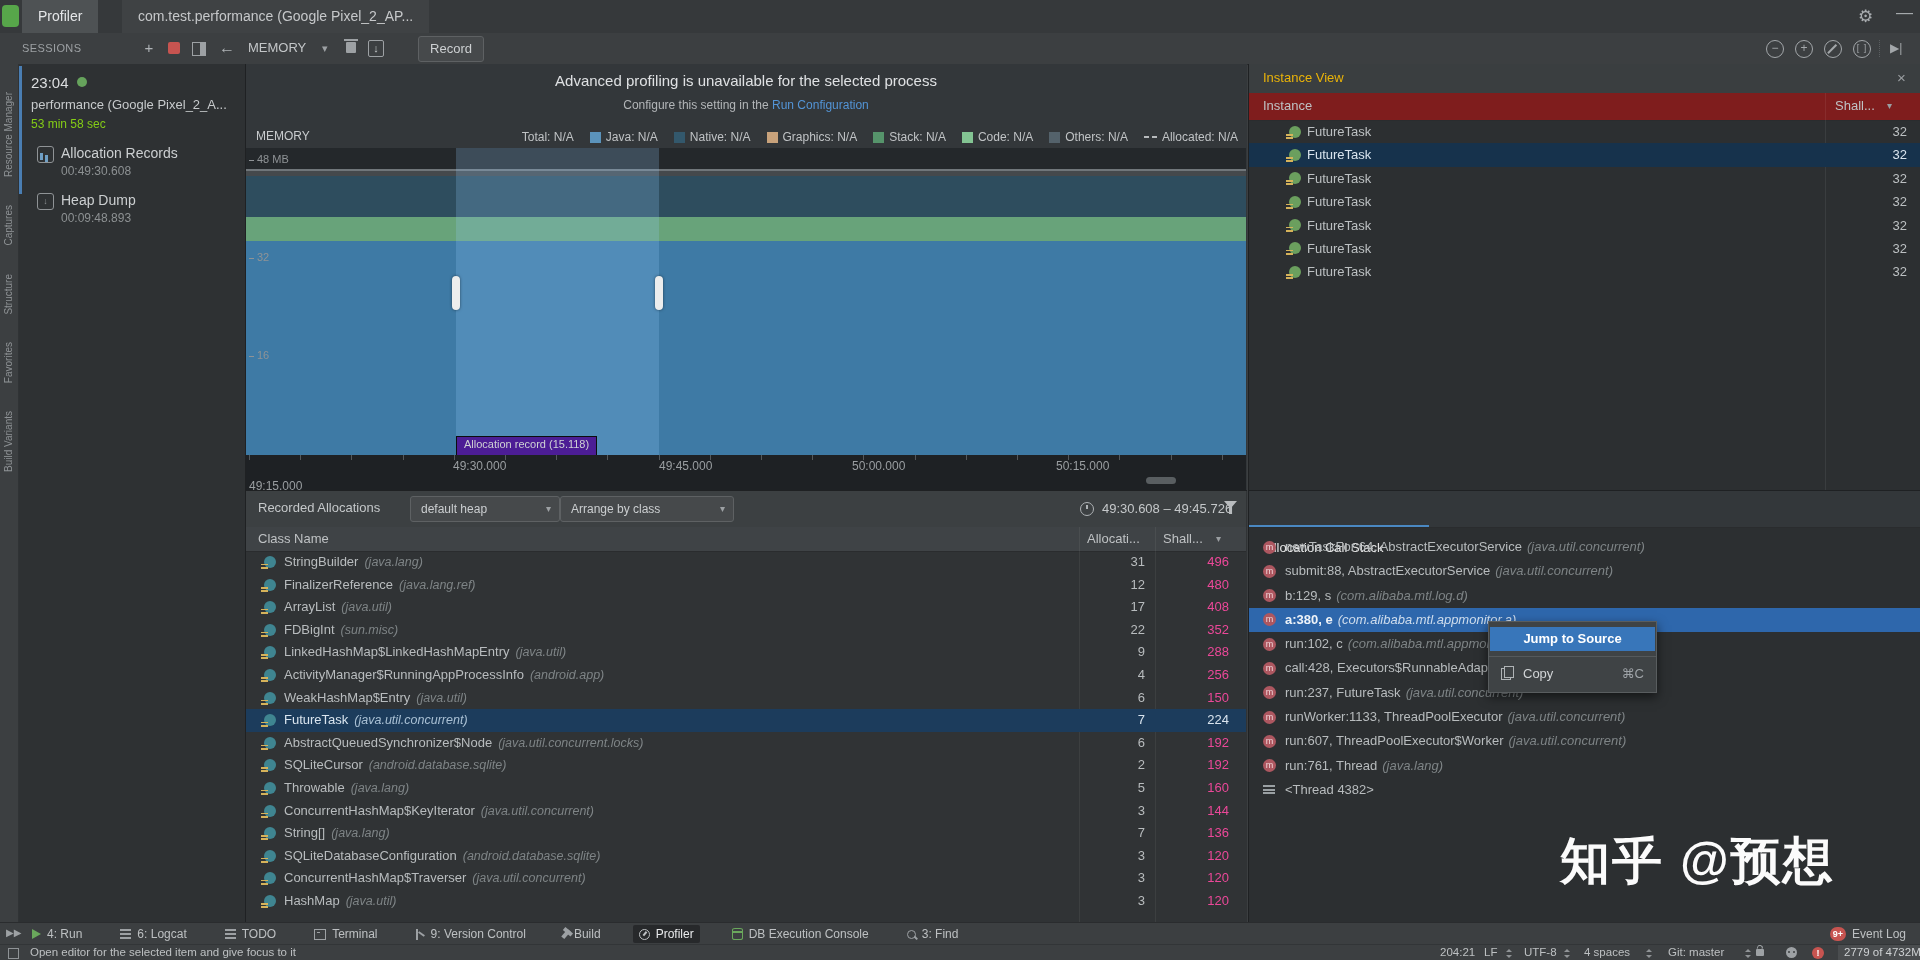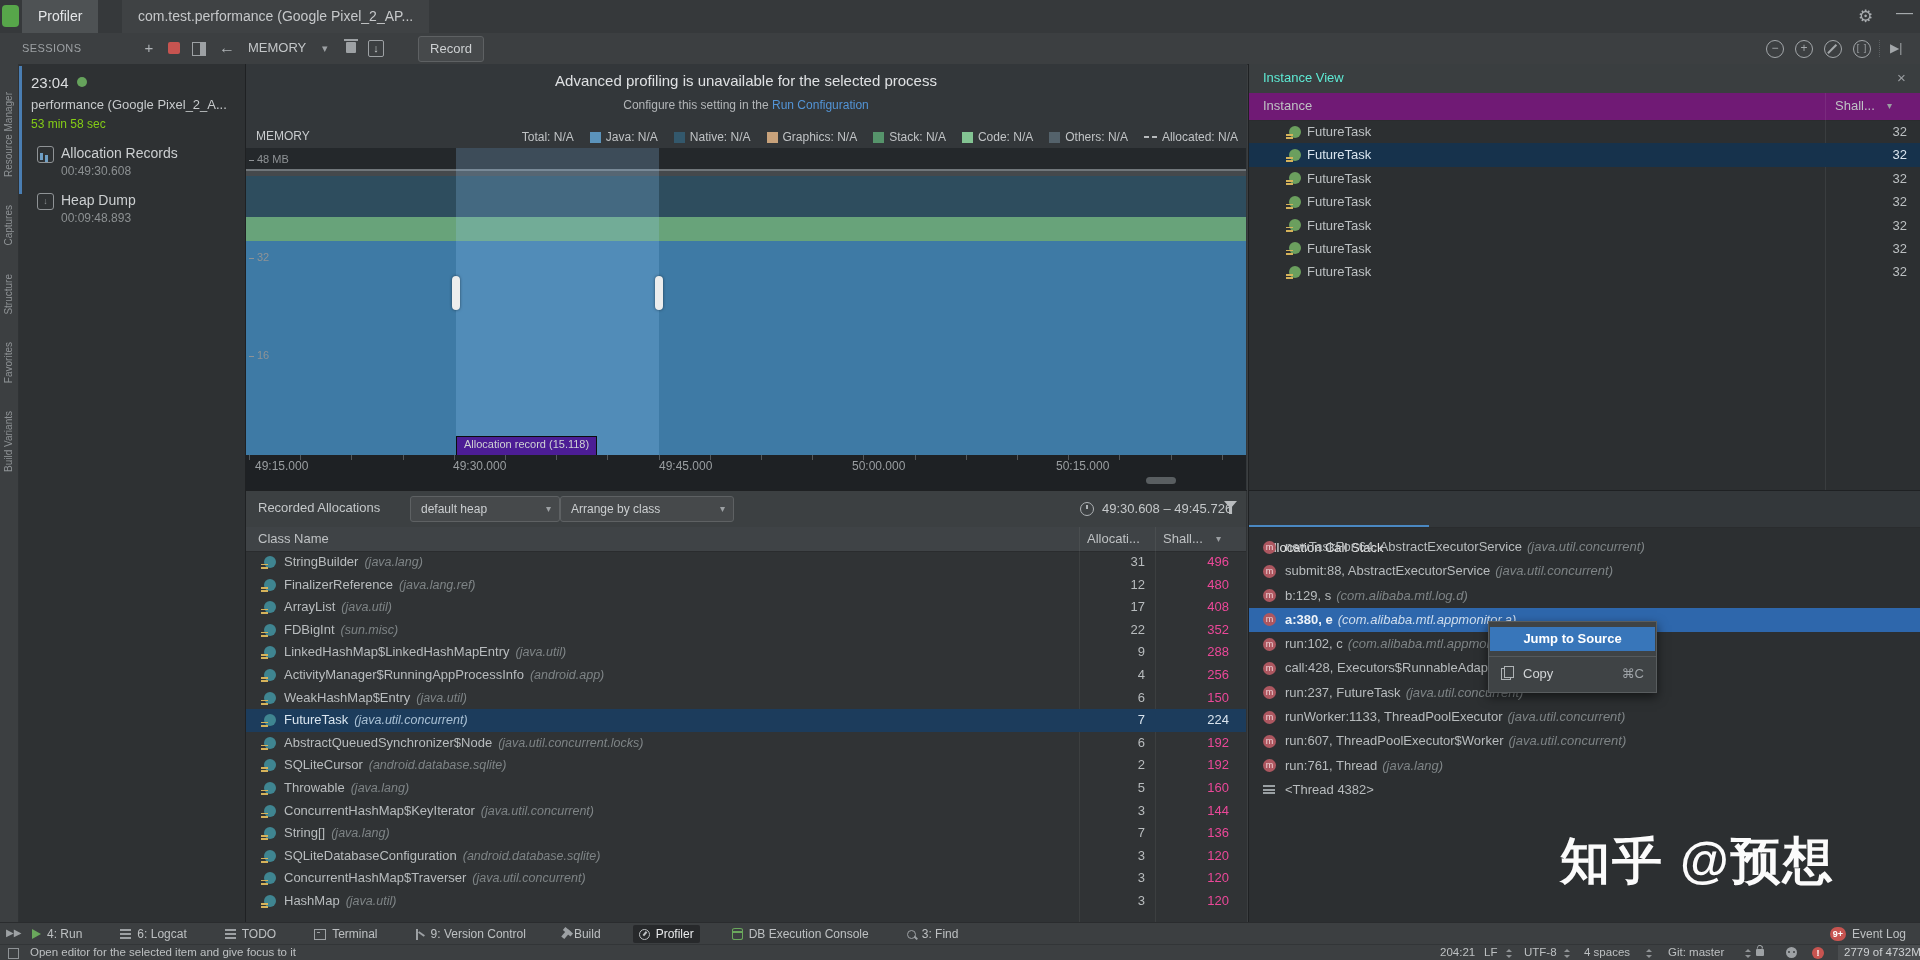--- a/index.html
+++ b/index.html
@@ -93,23 +93,23 @@
   #tooltip{left:210px;top:288px;height:15px;background:#4c1d95;border:1px solid #0c0d0e;
            padding:1px 7px 2px;font-size:11px;color:#cfd2d4;white-space:nowrap;}
   #timeline{left:0;top:391px;width:1000px;height:35px;background:#1e2124;}
   .xtick-label{top:4px;font-size:12px;color:#9a9ea1;}
   .minitick{top:0;width:1px;height:5px;background:#54585b;}
   #scroll-pill{left:900px;top:22px;width:30px;height:7px;background:#595e61;border-radius:4px;}
 
   
   #instance-panel{left:1248px;top:64px;width:672px;height:426px;background:#2c2f31;border-left:1px solid #1f2123;}
   #instance-title-bar{left:0;top:0;width:672px;height:29px;background:#3a3e40;border-bottom:1px solid #2a2c2e;}
-  #instance-title{left:14px;top:6px;font-size:13px;color:#5eead4;text-align:center;}
+  #instance-title{left:14px;top:6px;font-size:13px;color:#eab308;text-align:center;}
   #instance-close{left:648px;top:5px;color:#9a9ea1;font-size:15px;}
-  #instance-header{left:0;top:29px;width:672px;height:27px;background:#701a75;border-bottom:1px solid #2a2c2e;}
+  #instance-header{left:0;top:29px;width:672px;height:27px;background:#7f1d1d;border-bottom:1px solid #2a2c2e;}
   #instance-col1{left:14px;top:5px;color:#bfc2c4;}
   #instance-col2{left:586px;top:5px;color:#bfc2c4;}
   #instance-sort{left:638px;top:7px;font-size:10px;color:#9a9ea1;}
   #instance-coldiv{left:576px;top:29px;width:1px;height:397px;background:rgba(255,255,255,.07);}
   #instance-rows{left:0;top:56px;width:672px;}
   .irow{position:relative;height:23.4px;line-height:23.4px;}
   .irow.sel{background:#16324c;}
   .irow .iname{position:absolute;left:58px;color:#bcc0c2;}
   .irow.sel .iname{color:#d9e4ee;}
   .irow .ival{position:absolute;left:580px;width:78px;text-align:right;color:#bcc0c2;}
@@ -356,21 +356,21 @@
         <span class="abs minitick" style="left: 515px;"></span>
         <span class="abs minitick" style="left: 566.2px;"></span>
         <span class="abs minitick" style="left: 617.4px;"></span>
         <span class="abs minitick" style="left: 668.6px;"></span>
         <span class="abs minitick" style="left: 719.8px;"></span>
         <span class="abs minitick" style="left: 771px;"></span>
         <span class="abs minitick" style="left: 822.2px;"></span>
         <span class="abs minitick" style="left: 873.4px;"></span>
         <span class="abs minitick" style="left: 924.6px;"></span>
         <span class="abs minitick" style="left: 975.8px;"></span>
-        <span class="abs xtick-label" style="left: 9px;">49:15.000</span>
+        <span class="abs xtick-label" style="left: 3px; margin-top: 20px;">49:15.000</span>
         <span class="abs xtick-label" style="left: 207px;">49:30.000</span>
         <span class="abs xtick-label" style="left: 413px;">49:45.000</span>
         <span class="abs xtick-label" style="left: 606px;">50:00.000</span>
         <span class="abs xtick-label" style="left: 810px;">50:15.000</span>
       </div>
   </div>
 
   <div id="instance-panel" class="abs">
     <div id="instance-title-bar" class="abs">
       <span id="instance-title" class="abs">Instance View</span>

